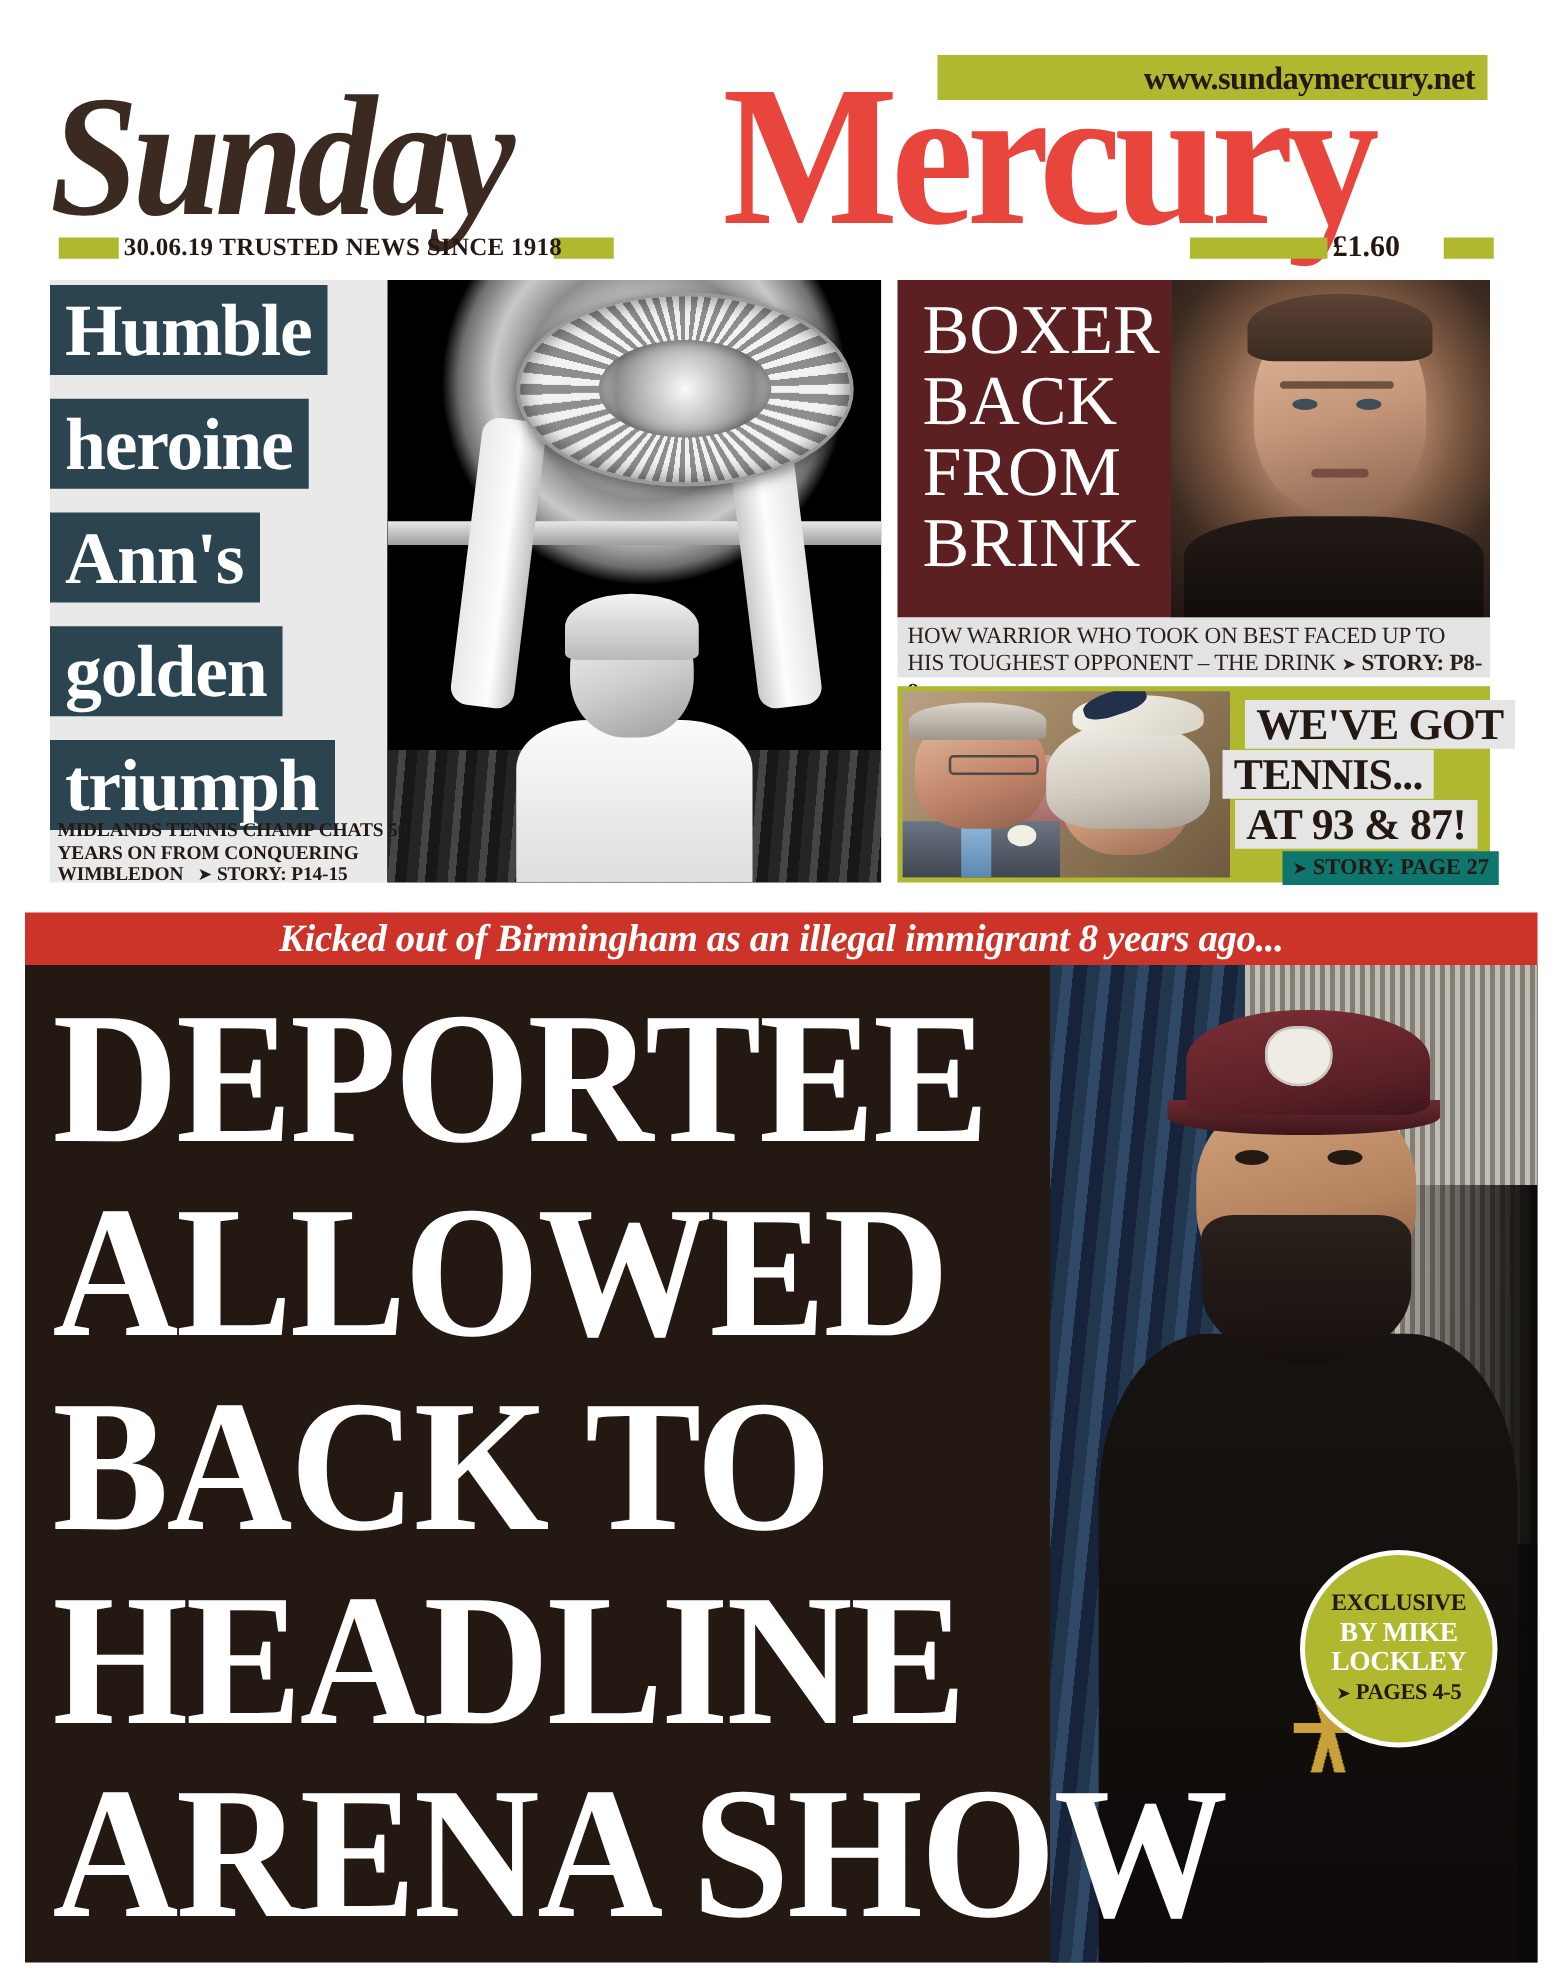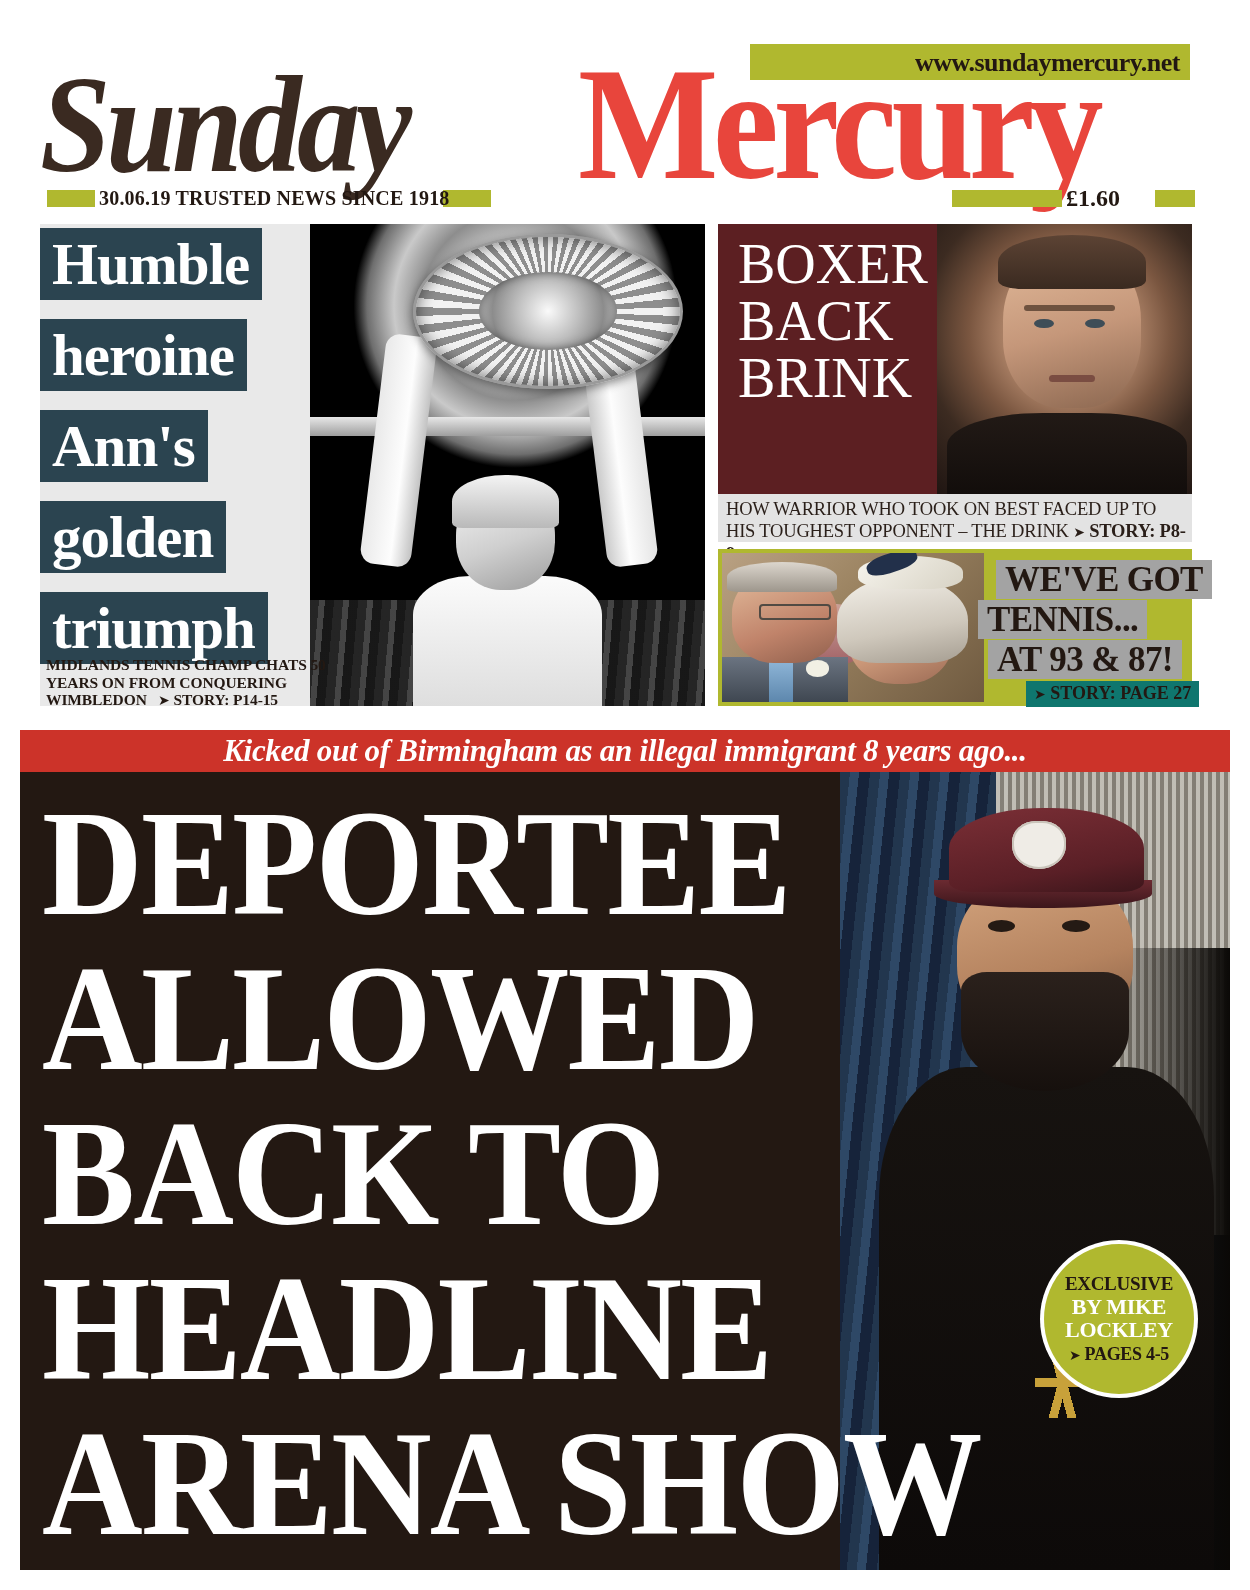--- a/index.html
+++ b/index.html
@@ -152,21 +152,21 @@
   .wd-man-suit{position:absolute;left:0;top:70%;width:48%;height:30%;background:linear-gradient(180deg,#6b7481,#3f4751);}
   .wd-man-tie{position:absolute;left:18%;top:72%;width:9%;height:28%;background:linear-gradient(180deg,#8fb6d8,#5d87ad);}
   .wd-flower{position:absolute;left:32%;top:72%;width:9%;height:11%;border-radius:50%;background:#f2f0e4;}
   .wd-lady-head{position:absolute;left:48%;top:22%;width:40%;height:66%;border-radius:44% 44% 44% 44%;background:linear-gradient(160deg,#edc6a6,#ca9778 60%,#9b6a54);}
   .wd-lady-hair{position:absolute;left:44%;top:16%;width:50%;height:58%;border-radius:50% 50% 30% 30%;background:linear-gradient(170deg,#f4f1ea,#cfc8bc 60%,#a59d91);}
   .wd-hat{position:absolute;left:52%;top:2%;width:40%;height:22%;border-radius:50% 50% 35% 35%;background:linear-gradient(140deg,#f7f5ee,#d7d2c4);}
   .wd-hat-bow{position:absolute;left:55%;top:0%;width:20%;height:13%;border-radius:40%;background:#22304a;transform:rotate(-18deg);}
   .wd-bg-figure{position:absolute;left:32%;top:34%;width:20%;height:40%;border-radius:40% 40% 20% 20%;background:linear-gradient(180deg,#d6a8a4,#a85f6c);opacity:.8;}
 
   .wed-l1,.wed-l2,.wed-l3{
-    position:absolute;background:#a3a3a3;color:#231812;
+    position:absolute;background:#e5e5e5;color:#231812;
     font-family:"Liberation Serif", serif;font-weight:700;
     font-size:35px;line-height:39px;white-space:nowrap;
     padding:0 9px;letter-spacing:-0.6px;box-sizing:border-box;
   }
   .wed-l1{left:996px;top:560px;}
   .wed-l2{left:978px;top:600px;}
   .wed-l3{left:988px;top:640px;}
   .wed-story{
     position:absolute;left:1026px;top:681px;
     background:#0f766e;color:#231812;
@@ -281,20 +281,21 @@
       <div class="bx-hair"></div>
       <div class="bx-brow"></div>
       <div class="bx-eyeL"></div>
       <div class="bx-eyeR"></div>
       <div class="bx-mouth"></div>
     </div>
   </div>
   <div class="boxer-title">
     <div>BOXER</div>
     <div>BACK</div>
+    <div>FROM</div>
     <div>BRINK</div>
   </div>
   <div class="boxer-strip"></div>
   <div class="boxer-sub">
     <div>HOW WARRIOR WHO TOOK ON BEST FACED UP TO</div>
     <div>
       <span>HIS TOUGHEST OPPONENT – THE DRINK</span>
       <span class="bold">
         <span class="arrow">➤</span>
         <span>STORY: P8-9</span>

